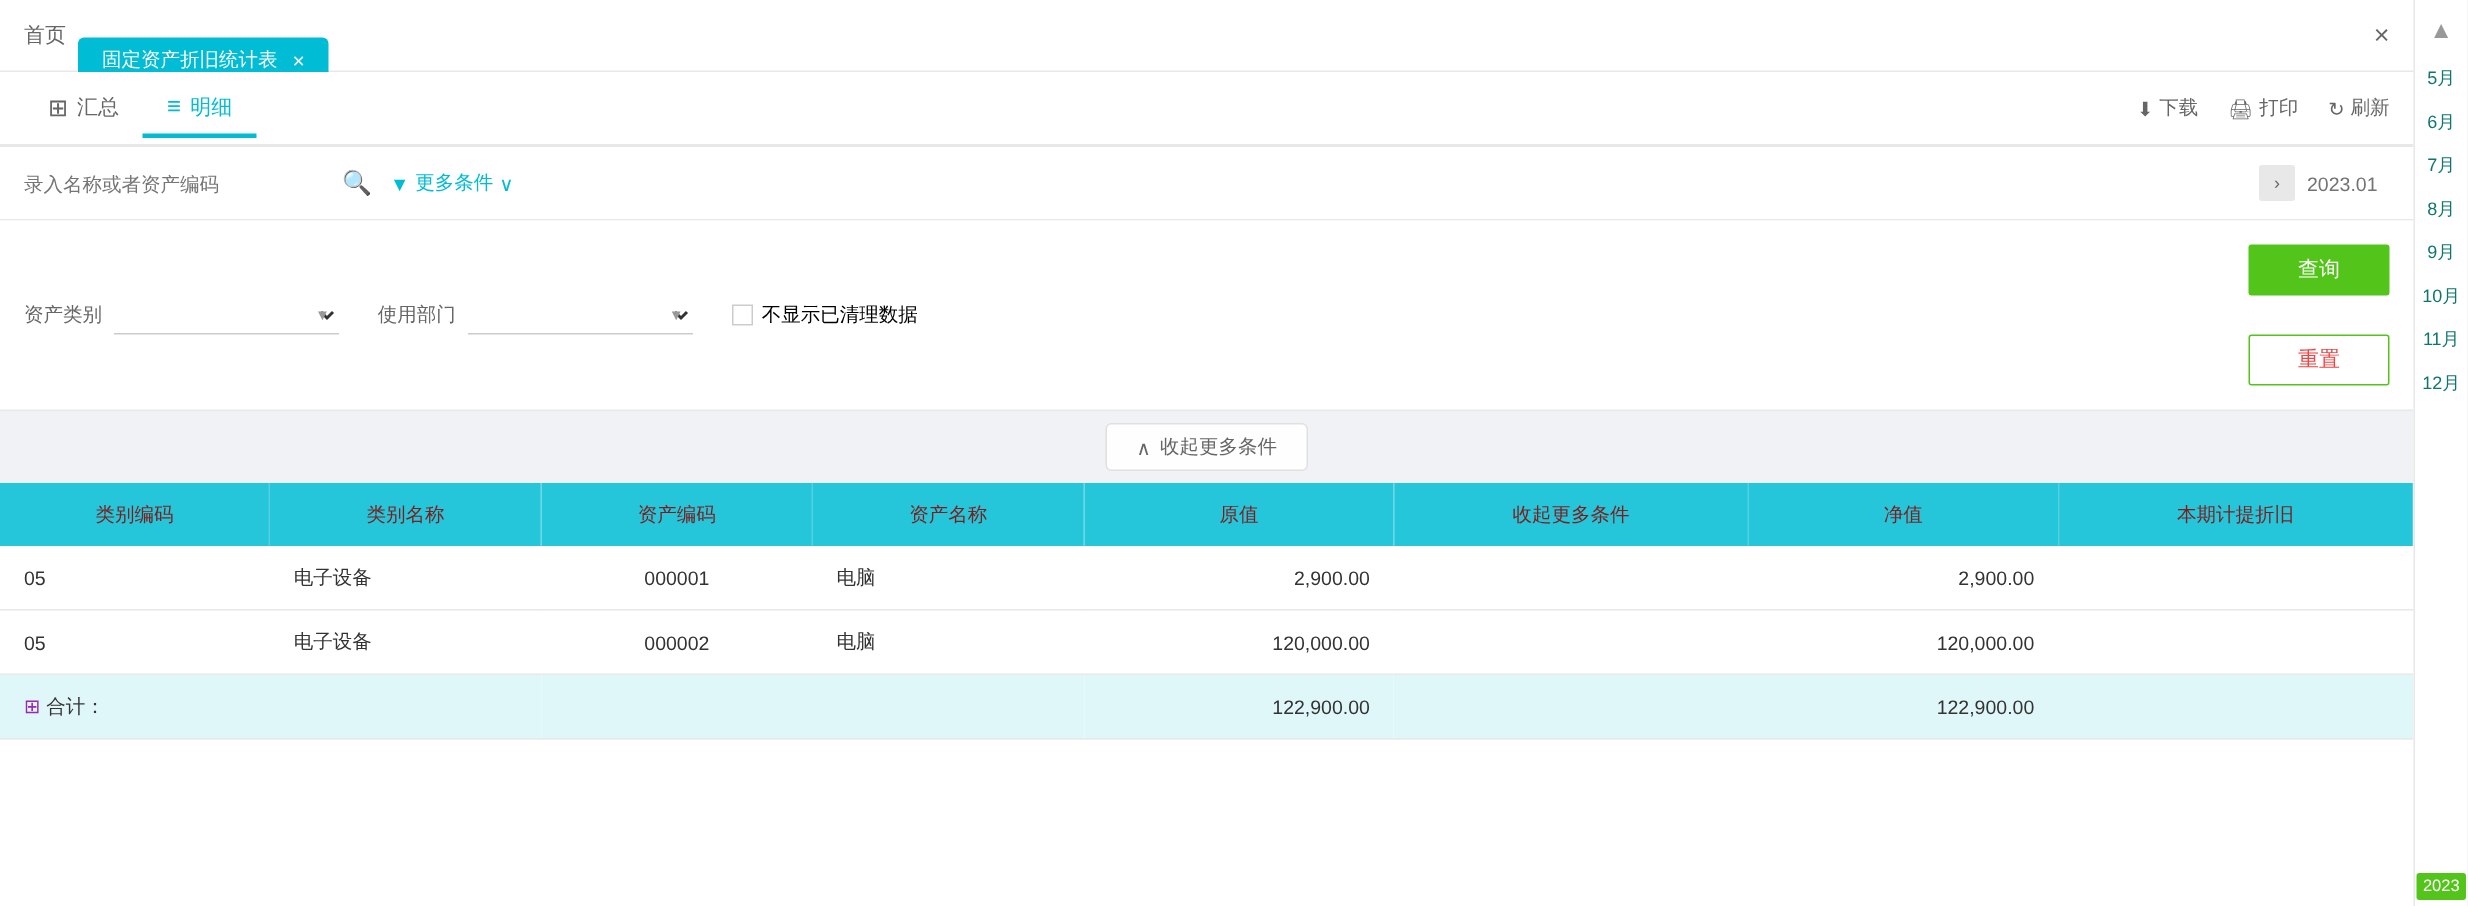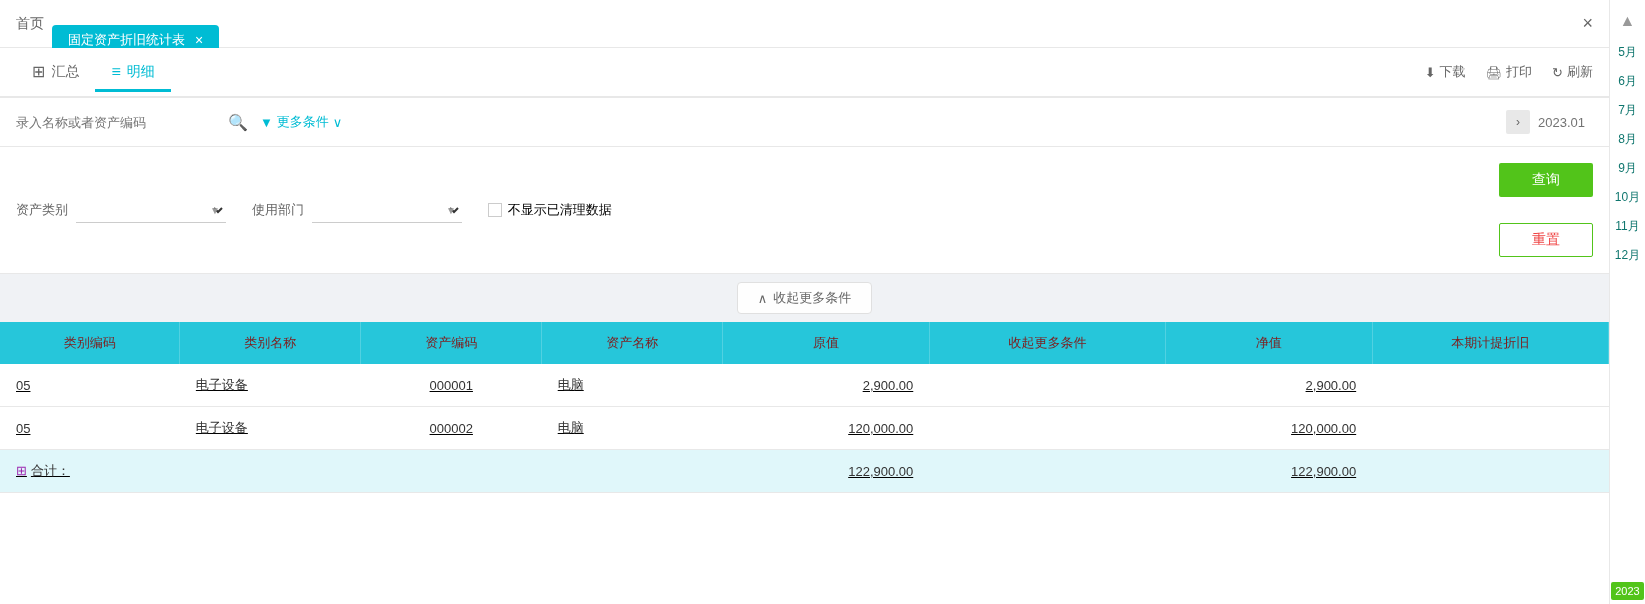--- a/index.html
+++ b/index.html
@@ -47,21 +47,21 @@
 
     
     .collapse-bar { display: flex; justify-content: center; padding: 8px 0; background: #f0f2f5; }
     .collapse-btn { background: rgba(255,255,255,0.9); border: 1px solid #e0e0e0; padding: 6px 20px; border-radius: 4px; color: #666; font-size: 13px; cursor: pointer; display: flex; align-items: center; gap: 6px; }
 
     
     .table-wrap { background: #fff; flex: 1; overflow: auto; }
     table { width: 100%; border-collapse: collapse; }
     thead tr { background: #26c6da; color: #7f1d1d; }
     thead th { padding: 12px 16px; font-weight: 500; font-size: 13px; text-align: center; border-right: 1px solid rgba(255,255,255,0.2); }
-    tbody tr { border-bottom: 1px solid #e8e8e8; text-decoration: underline; }
+    tbody tr { border-bottom: 1px solid #e8e8e8; }
     tbody td { padding: 12px 16px; font-size: 13px; color: #333; text-align: center; }
     tbody td.num { text-align: right; }
     tbody td.left { text-align: left; }
     .total-row td { background: #e0f7fa; font-weight: 500; }
     .total-icon { color: #9c27b0; margin-right: 4px; }
 
     
     .right-sidebar { width: 36px; background: #fff; border-left: 1px solid #e8e8e8; display: flex; flex-direction: column; align-items: center; padding-top: 8px; gap: 4px; }
     .sidebar-month { font-size: 12px; color: #0f766e; padding: 6px 4px; cursor: pointer; text-align: center; }
     .sidebar-year { font-size: 11px; color: #fff; background: #52c41a; padding: 3px 4px; border-radius: 2px; margin-top: auto; margin-bottom: 4px; }

